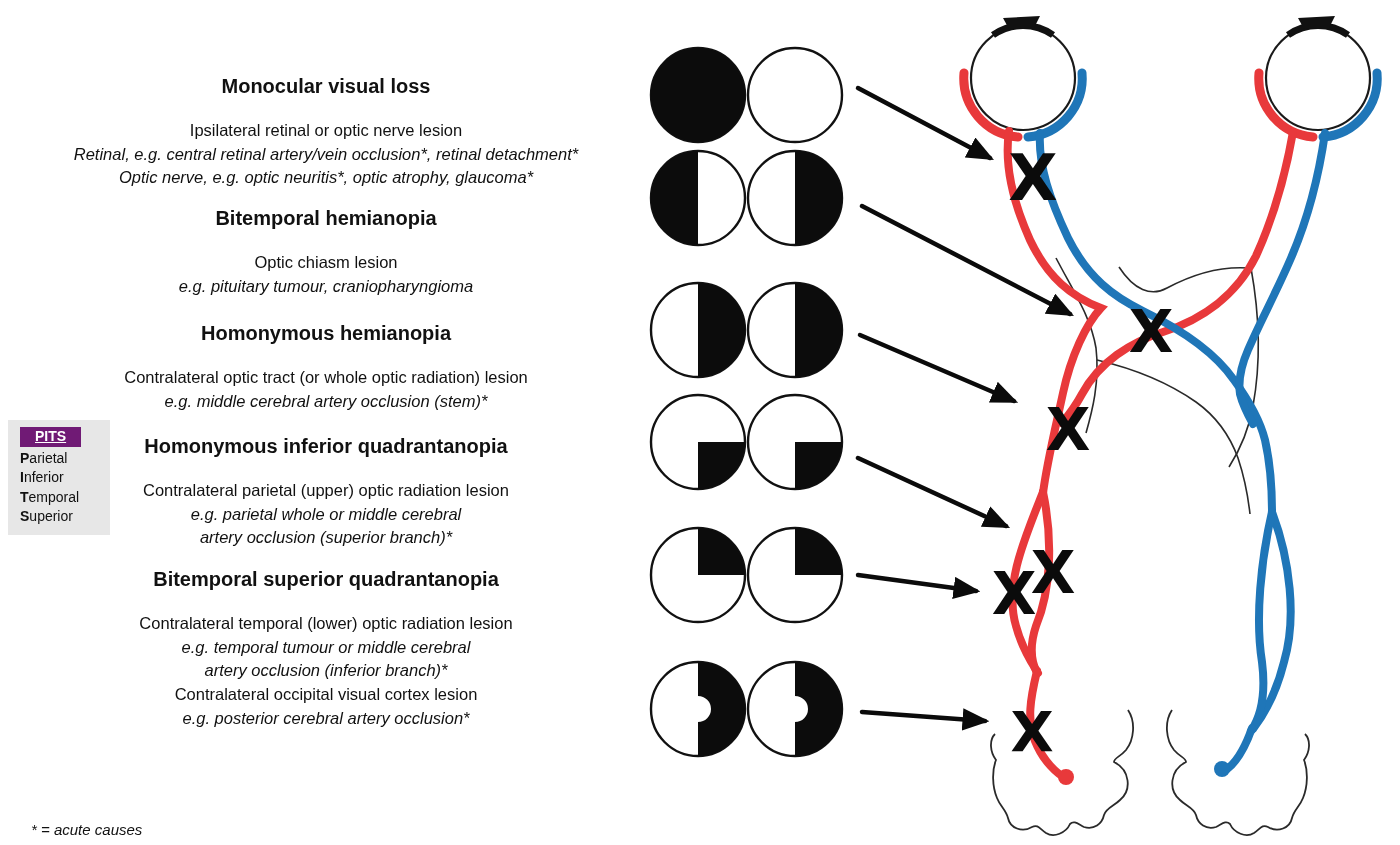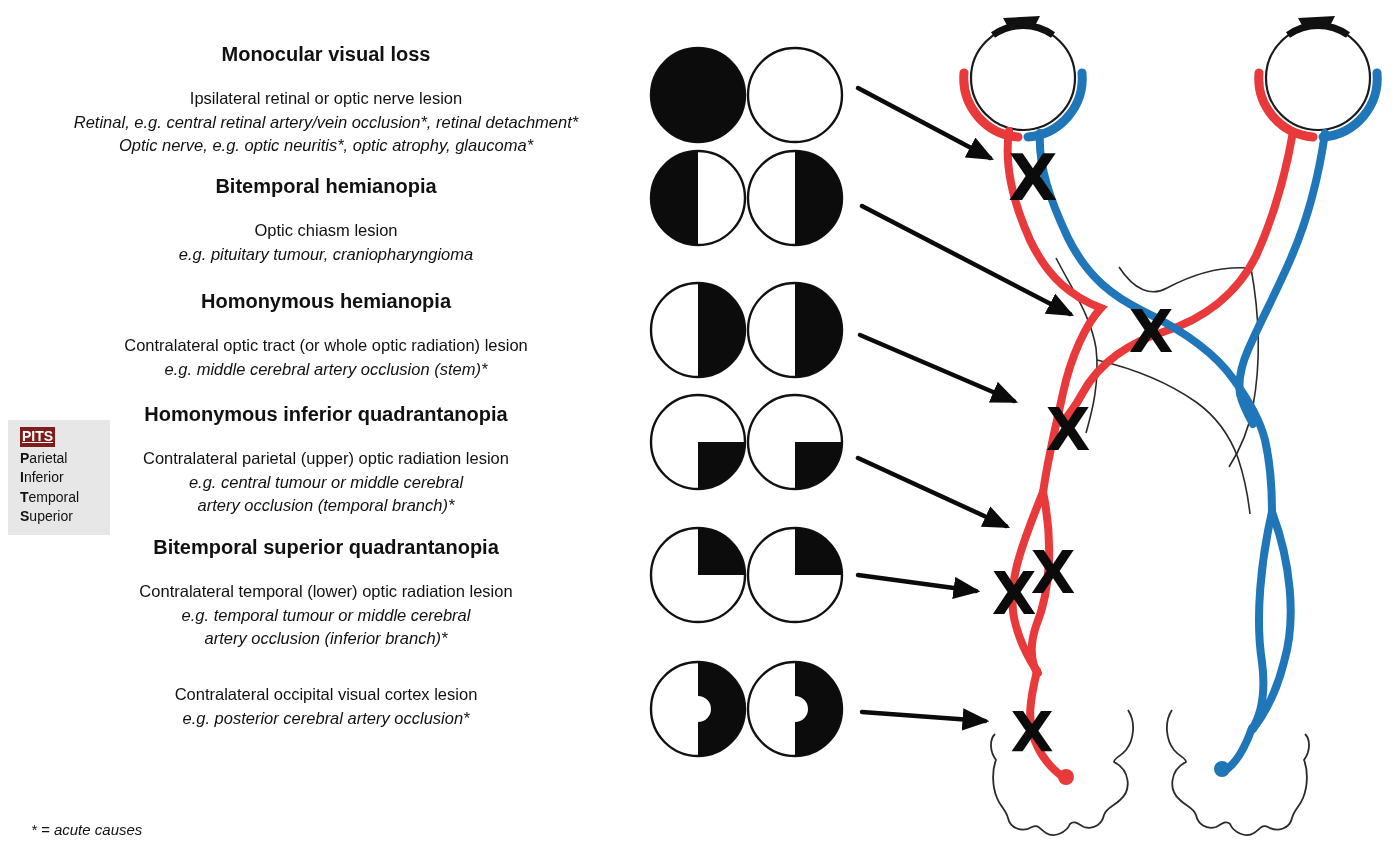--- a/index.html
+++ b/index.html
@@ -1,26 +1,26 @@
 <!DOCTYPE html>
 <html style="--red: #e8393b; --blue: #1f76b8; --pits-bg: #e7e7e7;"><head>
 <meta charset="utf-8">
 <style>
   html,body{margin:0;padding:0;background:#fff;}
   #canvas{position:relative;width:1400px;height:845px;background:#fff;overflow:hidden;
           font-family:"Liberation Sans",sans-serif;color:#111;}
   #diagram-svg{position:absolute;left:0;top:0;}
   .block{position:absolute;left:26px;width:600px;text-align:center;}
-  .block .t{font-size:20px;font-weight:bold;line-height:27px;}
+  .block .t{font-size:20px;font-weight:bold;line-height:27px;margin-top:32px;}
   .block .s{font-size:16.5px;line-height:23.5px;margin-top:19px;}
   .block .i{font-size:16.5px;font-style:italic;line-height:23.5px;}
   #pits-box{position:absolute;left:8px;top:420px;width:90px;background:var(--pits-bg,#e7e7e7);
             padding:7px 0 8px 12px;font-size:14px;line-height:19.5px;}
-  #pits-box .hd{display:inline-block;background:#7f1d1d;color:#fff;font-weight:bold;
-                text-decoration:underline;padding:0 2px;margin-bottom:2px;}
+  #pits-box .hd{display:inline-block;background:#701a75;color:#fff;font-weight:bold;
+                text-decoration:underline;padding:0 15px;margin-bottom:2px;}
   #pits-box .b{font-weight:bold;}
   #footnote{position:absolute;left:31px;top:821px;font-size:15px;font-style:italic;}
   .xmark{font-family:"DejaVu Sans","Liberation Sans",sans-serif;font-weight:700;fill:#0b0b0b;}
 </style>
 </head>
 <body>
 
 <div id="canvas">
 
   <div class="block" style="top:41px">
@@ -35,22 +35,22 @@
     <div class="i">e.g. pituitary tumour, craniopharyngioma</div>
   </div>
   <div class="block" style="top:288px">
     <div class="t">Homonymous hemianopia</div>
     <div class="s">Contralateral optic tract (or whole optic radiation) lesion</div>
     <div class="i">e.g. middle cerebral artery occlusion (stem)*</div>
   </div>
   <div class="block" style="top:401px">
     <div class="t">Homonymous inferior quadrantanopia</div>
     <div class="s">Contralateral parietal (upper) optic radiation lesion</div>
-    <div class="i">e.g. central tumour or middle cerebral</div>
-    <div class="i">artery occlusion (temporal branch)*</div>
+    <div class="i">e.g. parietal whole or middle cerebral</div>
+    <div class="i">artery occlusion (superior branch)*</div>
   </div>
   <div class="block" style="top:534px">
     <div class="t">Bitemporal superior quadrantanopia</div>
     <div class="s">Contralateral temporal (lower) optic radiation lesion</div>
     <div class="i">e.g.  temporal tumour or middle cerebral</div>
     <div class="i">artery occlusion (inferior branch)*</div>
   </div>
   <div class="block" style="top:664px">
     <div class="s">Contralateral occipital visual cortex lesion</div>
     <div class="i">e.g. posterior cerebral artery occlusion*</div>

